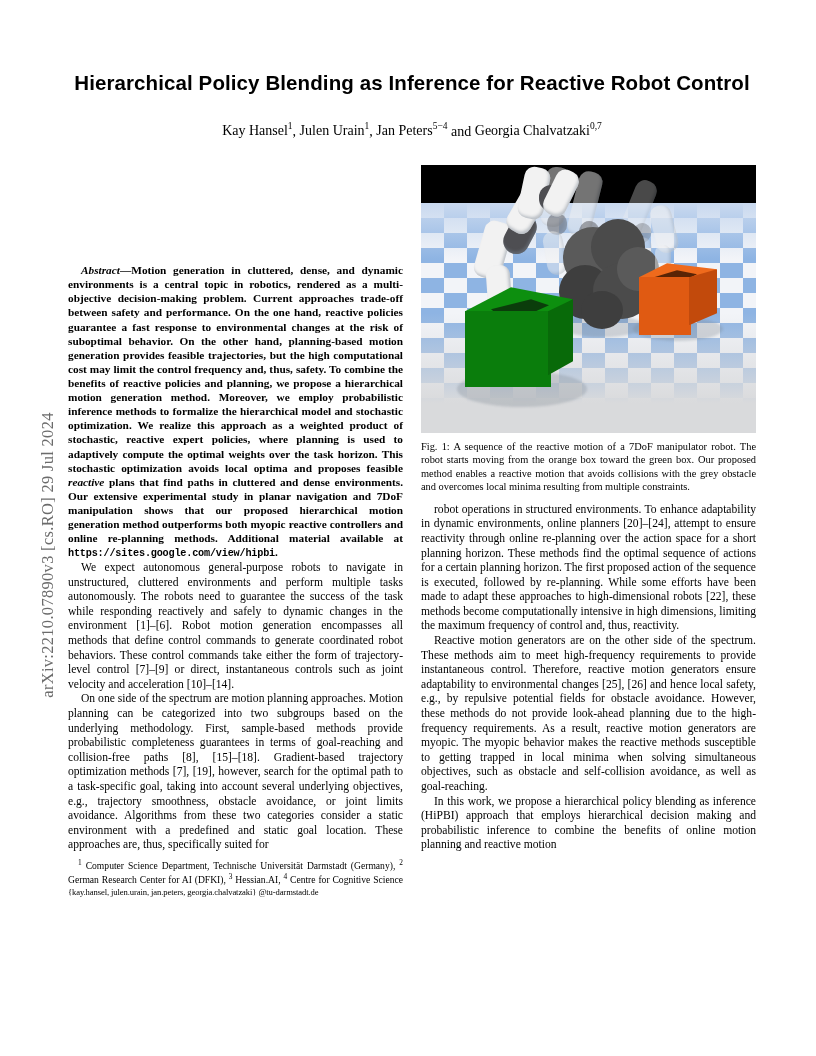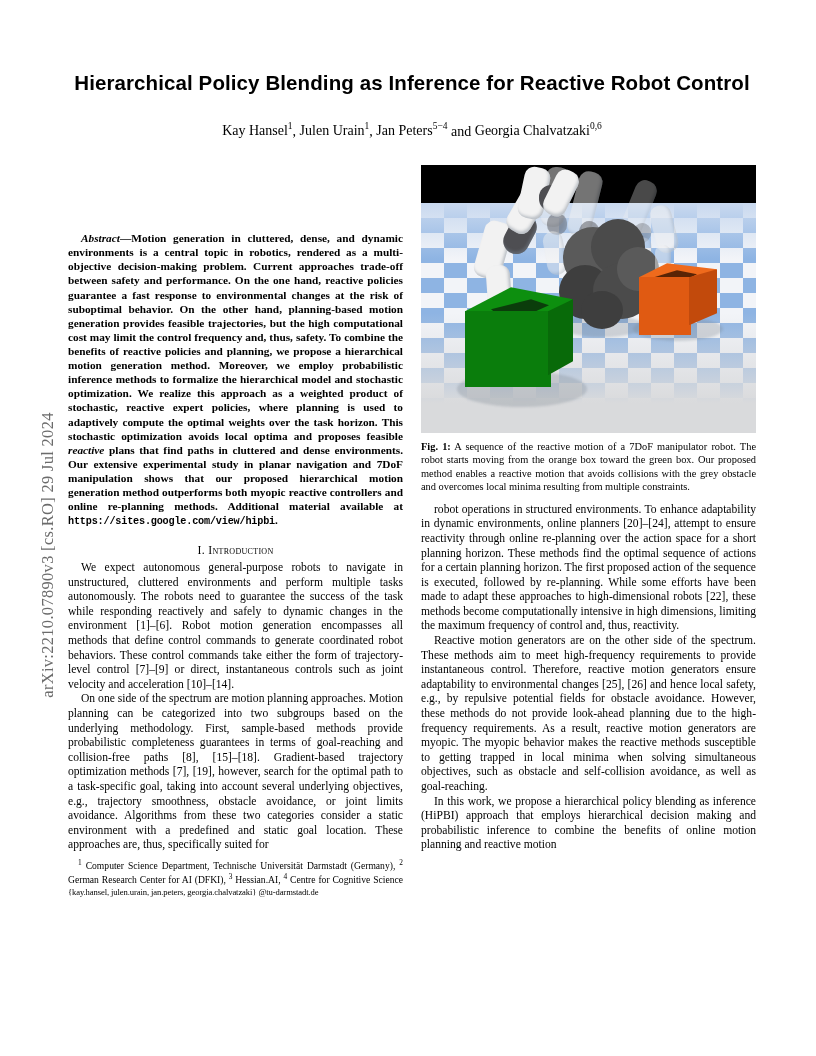--- a/index.html
+++ b/index.html
@@ -196,21 +196,21 @@
   .shadow { position:absolute; background:rgba(120,128,140,.28); border-radius:50%; filter:blur(1px); }
 
   
   #figcaption {
     margin-top: 7px;
     font-size: 10.4px;
     line-height: 1.26;
     text-align: justify;
     font-family: "Liberation Serif", serif;
   }
-  #figcaption .lbl { font-weight: bold; }
+  #figcaption .lbl { font-weight: normal; }
 
   
   #footnotes {
     position: absolute;
     left: 0;
     top: 812px;
     width: 335px;
   }
   #footnotes .fn {
     font-size: 9.6px;
@@ -231,31 +231,30 @@
 <body>
 
 <div id="arxiv-stamp">arXiv:2210.07890v3  [cs.RO]  29 Jul 2024</div>
 
 <div id="page">
 
 
   <div id="titleblock">
     <div id="paper-title">Hierarchical Policy Blending as Inference for Reactive Robot Control</div>
     <div id="authors">
-      <span><span>Kay Hansel</span><sup>1</sup></span><span>, </span><span><span>Julen Urain</span><sup>1</sup></span><span>, </span><span><span>Jan Peters</span><sup>5−4</sup></span><span> and </span><span><span>Georgia Chalvatzaki</span><sup>0,6</sup></span>
+      <span><span>Kay Hansel</span><sup>1</sup></span><span>, </span><span><span>Julen Urain</span><sup>1</sup></span><span>, </span><span><span>Jan Peters</span><sup>5−4</sup></span><span> and </span><span><span>Georgia Chalvatzaki</span><sup>0,7</sup></span>
     </div>
   </div>
 
   <div id="columns">
 
     <div class="col" id="col-left">
 
       <p id="abstract"><span class="ab-lead">Abstract</span><span>—</span><span>Motion generation in cluttered, dense, and dynamic environments is a central topic in robotics, rendered as a multi-objective decision-making problem. Current approaches trade-off between safety and performance. On the one hand, reactive policies guarantee a fast response to environmental changes at the risk of suboptimal behavior. On the other hand, planning-based motion generation provides feasible trajectories, but the high computational cost may limit the control frequency and, thus, safety. To combine the benefits of reactive policies and planning, we propose a hierarchical motion generation method. Moreover, we employ probabilistic inference methods to formalize the hierarchical model and stochastic optimization. We realize this approach as a weighted product of stochastic, reactive expert policies, where planning is used to adaptively compute the optimal weights over the task horizon. This stochastic optimization avoids local optima and proposes feasible </span><span class="it">reactive</span><span> plans that find paths in cluttered and dense environments. Our extensive experimental study in planar navigation and 7DoF manipulation shows that our proposed hierarchical motion generation method outperforms both myopic reactive controllers and online re-planning methods. Additional material available at </span><span class="mono">https://sites.google.com/view/hipbi</span><span>.</span></p>
 
-      <h2 class="section"><span class="num">I.</span> <span>Introduction</span></h2>
 
       <p class="body">We expect autonomous general-purpose robots to navigate in unstructured, cluttered environments and perform multiple tasks autonomously. The robots need to guarantee the success of the task while responding reactively and safely to dynamic changes in the environment [1]–[6]. Robot motion generation encompasses all methods that define control commands to generate coordinated robot behaviors. These control commands take either the form of trajectory-level control [7]–[9] or direct, instantaneous controls such as joint velocity and acceleration [10]–[14].</p>
       <p class="body">On one side of the spectrum are motion planning approaches. Motion planning can be categorized into two subgroups based on the underlying methodology. First, sample-based methods provide probabilistic completeness guarantees in terms of goal-reaching and collision-free paths [8], [15]–[18]. Gradient-based trajectory optimization methods [7], [19], however, search for the optimal path to a task-specific goal, taking into account several underlying objectives, e.g., trajectory smoothness, obstacle avoidance, or joint limits avoidance. Algorithms from these two categories consider a static environment with a predefined and static goal location. These approaches are, thus, specifically suited for</p>
 
       <div id="footnotes">
         <p class="fn"><sup>1</sup><span> Computer Science Department, Technische Universität Darmstadt (Germany), </span><sup>2</sup><span> German Research Center for AI (DFKI), </span><sup>3</sup><span> Hessian.AI, </span><sup>4</sup><span> Centre for Cognitive Science </span><span class="mono">{kay.hansel, julen.urain, jan.peters, georgia.chalvatzaki}</span><span class="mono"> @tu-darmstadt.de</span></p>
       </div>
 
     </div>
 

